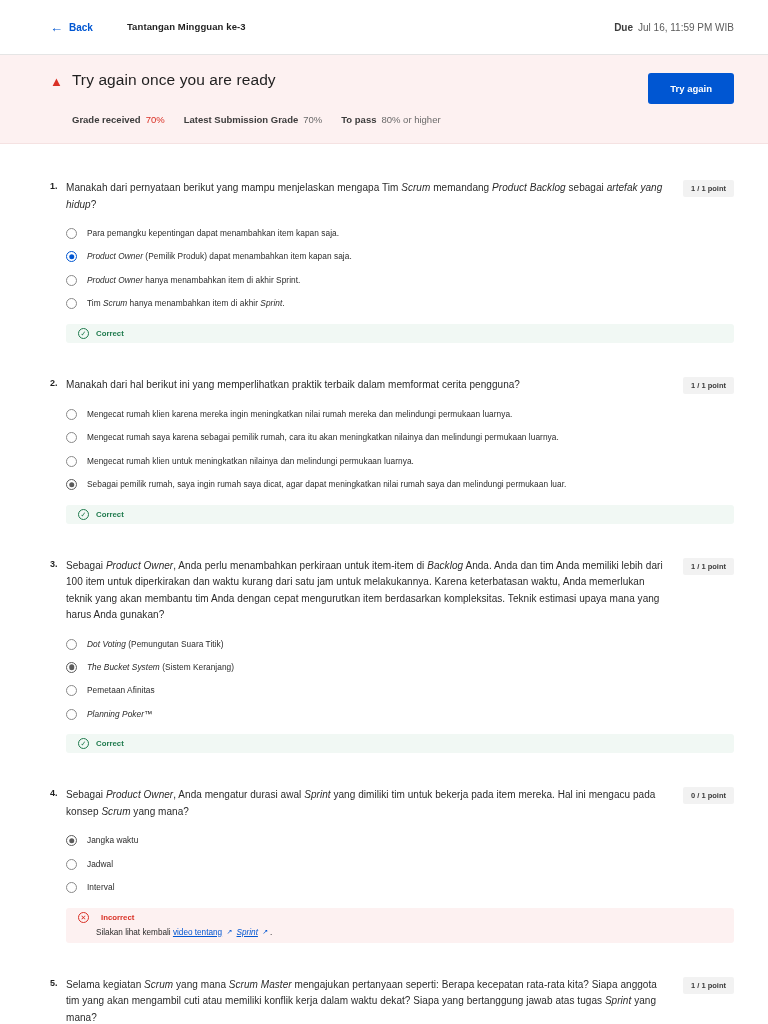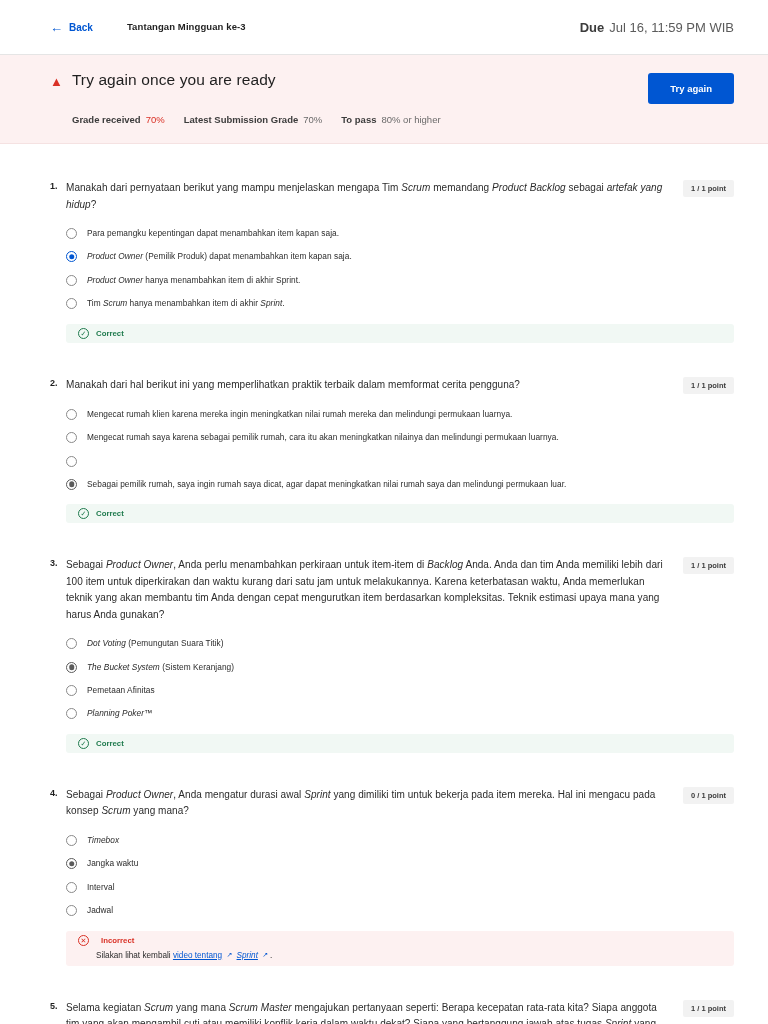--- a/index.html
+++ b/index.html
@@ -32,21 +32,21 @@
   .back-arrow { font-size: 13px; line-height: 1; font-weight: normal; }
   .title-block { margin-left: 34px; flex: 1 1 auto; }
   .quiz-title {
     font-size: 9.5px; font-weight: bold; color: #1f1f1f;
     line-height: 1.25; letter-spacing: .1px;
   }
   .quiz-sub {
     font-size: 8px; color: #77797c; margin-top: 2px; letter-spacing: .1px;
   }
   .due-block {
-    font-size: 13px; color: #3c3c3c; white-space: nowrap;
+    font-size: 10px; color: #3c3c3c; white-space: nowrap;
     display: flex; gap: 5px; align-items: flex-start; margin-left: 48px;
   }
   .due-label { font-weight: bold; }
   .due-value { color: #5b5b5b; }
 
   
   .banner {
     background: #fdf1f1;
     padding: 16px 34px 18px 50px;
     display: flex;
@@ -275,20 +275,21 @@
         <div class="option">
           <span class="radio"></span>
           <span class="opt-text">Mengecat rumah klien karena mereka ingin meningkatkan nilai rumah mereka dan melindungi permukaan luarnya.</span>
         </div>
         <div class="option">
           <span class="radio"></span>
           <span class="opt-text">Mengecat rumah saya karena sebagai pemilik rumah, cara itu akan meningkatkan nilainya dan melindungi permukaan luarnya.</span>
         </div>
         <div class="option">
           <span class="radio"></span>
+          <span class="opt-text">Mengecat rumah klien untuk meningkatkan nilainya dan melindungi permukaan luarnya.</span>
         </div>
         <div class="option">
           <span class="radio selected grey"></span>
           <span class="opt-text">Sebagai pemilik rumah, saya ingin rumah saya dicat, agar dapat meningkatkan nilai rumah saya dan melindungi permukaan luar.</span>
         </div>
       </div>
       <div class="feedback correct">
         <div class="fb-head">
           <span class="fb-circle">✓</span>
           <span class="fb-label">Correct</span>
@@ -327,34 +328,30 @@
       </div>
     </div>
     <div class="question">
       <div class="q-head">
         <div class="q-num">4.</div>
         <div class="q-text">Sebagai <i>Product Owner</i>, Anda mengatur durasi awal <i>Sprint</i> yang dimiliki tim untuk bekerja pada item mereka. Hal ini mengacu pada konsep <i>Scrum</i> yang mana?</div>
         <div class="points">0 / 1 point</div>
       </div>
       <div class="options">
         <div class="option">
-          <span class="radio"></span>
-          <span class="opt-text"><i>Timebox</i></span>
-        </div>
-        <div class="option">
           <span class="radio selected grey"></span>
           <span class="opt-text">Jangka waktu</span>
         </div>
         <div class="option">
           <span class="radio"></span>
+          <span class="opt-text">Jadwal</span>
+        </div>
+        <div class="option">
+          <span class="radio"></span>
           <span class="opt-text">Interval</span>
-        </div>
-        <div class="option">
-          <span class="radio"></span>
-          <span class="opt-text">Jadwal</span>
         </div>
       </div>
       <div class="feedback incorrect">
         <div class="fb-head">
           <span class="fb-circle">✕</span>
           <span class="fb-label">Incorrect</span>
         </div>
         <div class="fb-body">Silakan lihat kembali <a class="fb-link">video tentang</a> <span class="ext-icon">↗</span> <a class="fb-link it">Sprint</a> <span class="ext-icon">↗</span>.</div>
       </div>
     </div>

